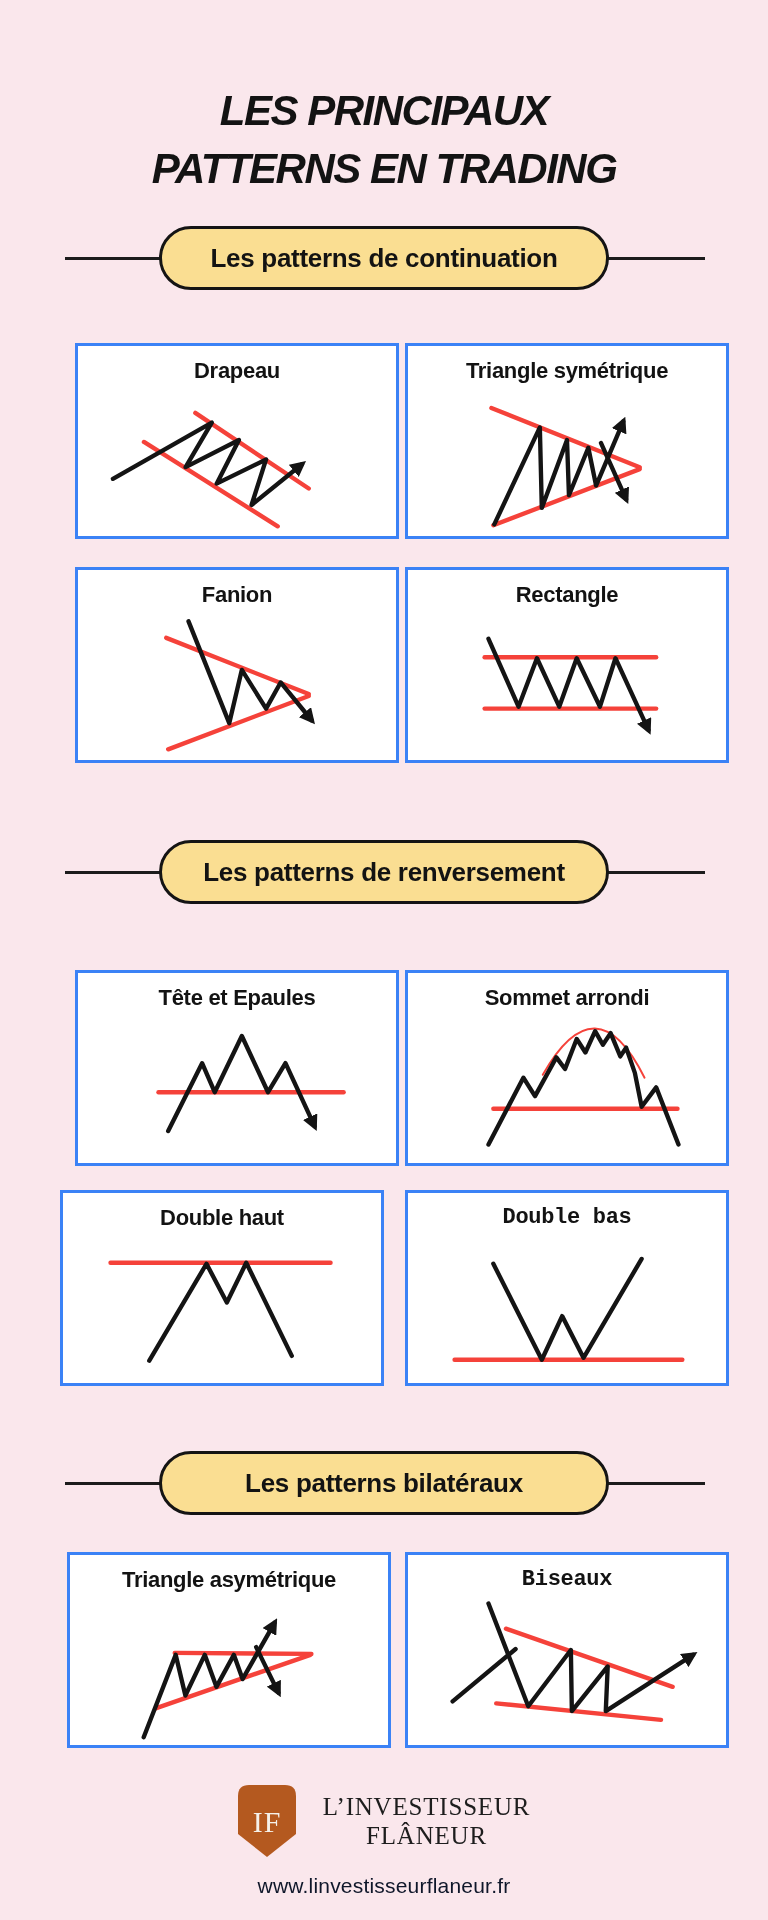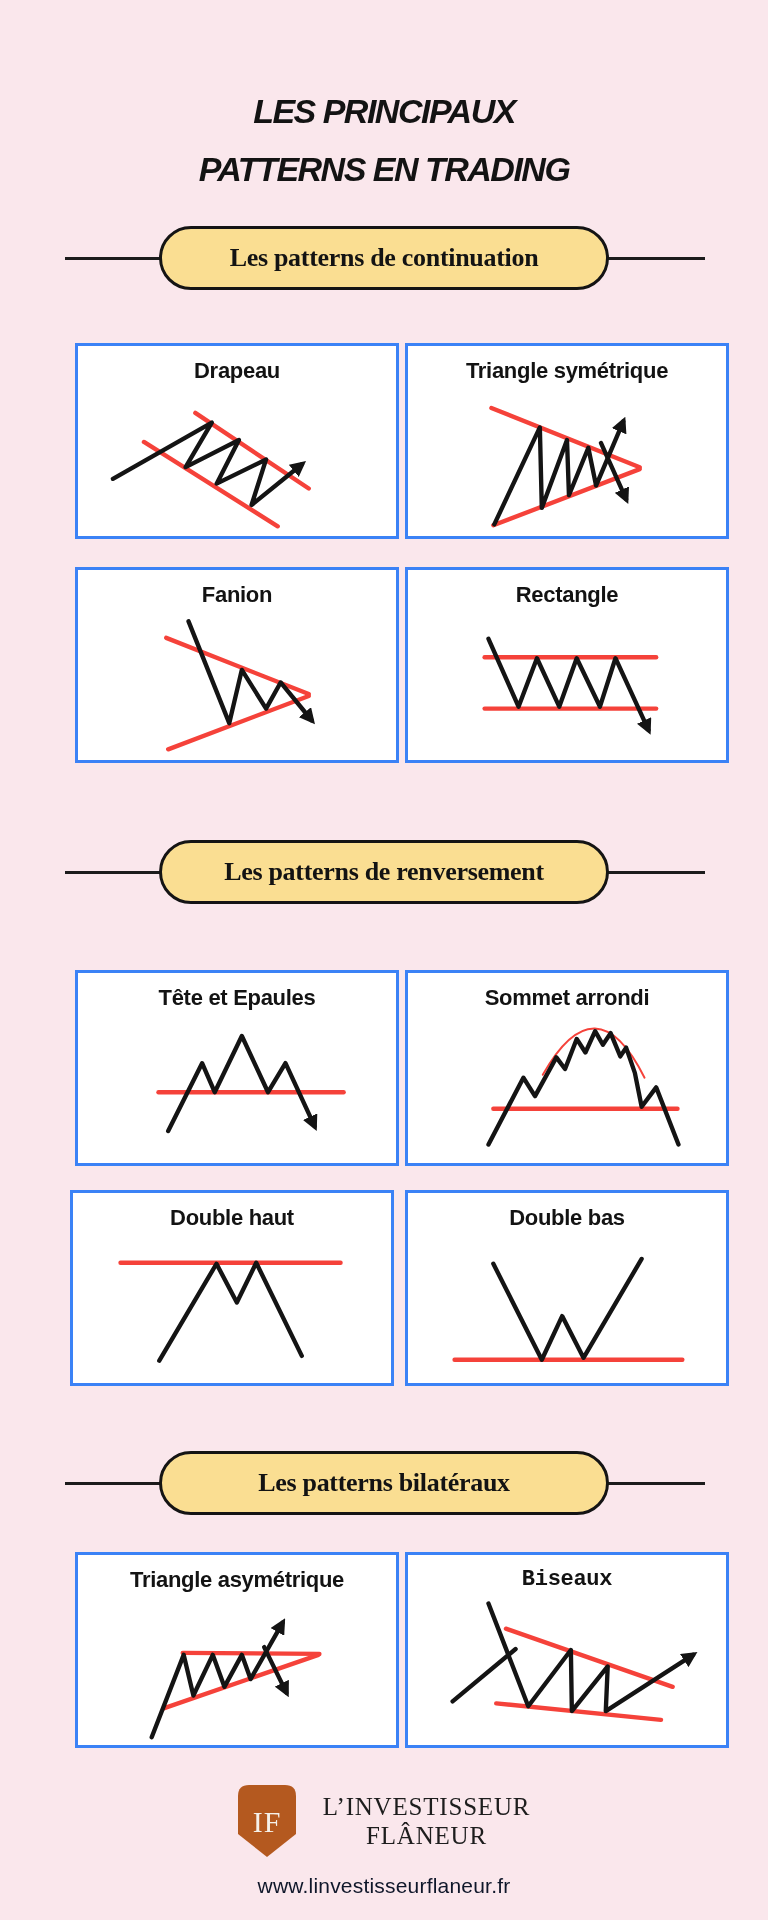--- a/index.html
+++ b/index.html
@@ -5,35 +5,35 @@
   * { margin:0; padding:0; box-sizing:border-box; }
   html,body { background:#e9e9e9; }
   .page {
     position:relative; width:768px; height:1920px; margin:0 auto;
     background:#FAE7EC; overflow:hidden;
     font-family:"Liberation Sans", sans-serif; color:#161616;
   }
   .title {
     position:absolute; top:82px; left:0; width:768px;
     text-align:center; font-weight:bold; font-style:italic;
-    font-size:34px; line-height:58px; letter-spacing:-1.5px; color:#131313;
+    font-size:42px; line-height:58px; letter-spacing:-1.5px; color:#131313;
   }
   .section-header {
     position:absolute; left:0; width:768px; height:64px;
     display:flex; align-items:center; justify-content:center;
   }
   .header-line {
     position:absolute; left:65px; right:63px; top:50%;
     height:3px; margin-top:-1.5px; background:#1c1c1c;
   }
   .pill {
     position:relative; width:450px; height:64px;
     background:#FADE92; border:3px solid #141414; border-radius:34px;
     display:flex; align-items:center; justify-content:center;
-    font-size:26px; font-weight:bold; letter-spacing:-0.3px; color:#131313;font-family:Liberation Serif, serif;
+    font-size:26px; font-weight:bold; letter-spacing:-0.3px; color:#131313;
   }
   .card {
     position:absolute; width:324px; height:196px;
     background:#ffffff; border:3px solid #3b82f6;
   }
   .card-title {
     position:absolute; top:12px; left:0; width:100%;
     text-align:center; font-size:22px; font-weight:bold; letter-spacing:-0.3px;
     color:#131313; z-index:2;
   }
@@ -133,44 +133,44 @@
 
   <div class="card" style="left:405px; top:970px;">
     <div class="card-title">Sommet arrondi</div>
     <svg class="diagram" viewBox="0 0 296 196">
       <line class="red" x1="72" y1="140" x2="262" y2="140"></line>
       <path class="red-thin" d="M123,105 Q178,8 228,108"></path>
       <polyline class="blk" points="67,177 103,108 115,127 137,87 146,99 158,68 167,82 177,60 185,74 193,62 203,86 209,77 218,103 225,138 240,118 263,177"></polyline>
     </svg>
   </div>
 
-  <div class="card" style="left:70px; top:1190px;">
+  <div class="card" style="left:60px; top:1190px;">
     <div class="card-title">Double haut</div>
     <svg class="diagram" viewBox="0 0 296 196">
       <line class="red" x1="33" y1="72" x2="260" y2="72"></line>
       <polyline class="blk" points="73,173 132,73 153,113 173,72 220,168"></polyline>
     </svg>
   </div>
 
-  <div class="card" style="left:405px; top:1190px;">
+  <div class="card" style="left:405px; top:1190px;font-family:Liberation Mono, monospace;">
     <div class="card-title">Double bas</div>
     <svg class="diagram" viewBox="0 0 296 196">
       <line class="red" x1="32" y1="172" x2="267" y2="172"></line>
       <polyline class="blk" points="72,73 122,172 143,127 165,170 225,68"></polyline>
     </svg>
   </div>
 
   <div class="section-header" style="top:1441px;margin-top:10px;">
     <div class="header-line"></div>
     <div class="pill">
       <span>Les patterns bilatéraux</span>
     </div>
   </div>
 
-  <div class="card" style="left:75px; top:1552px;">
+  <div class="card" style="left:67px; top:1552px;">
     <div class="card-title">Triangle asymétrique</div>
     <svg class="diagram" viewBox="0 0 296 196">
       <line class="red" x1="92" y1="101" x2="233" y2="102"></line>
       <line class="red" x1="73" y1="158" x2="232" y2="103"></line>
       <polyline class="blk" points="60,188 93,103 103,145 123,103 135,136 153,103 162,128 195,70" marker-end="url(#ah)"></polyline>
       <line class="blk" x1="176" y1="95" x2="199" y2="142" marker-end="url(#ah)"></line>
     </svg>
   </div>
 
   <div class="card" style="left:405px; top:1552px;font-family:Liberation Mono, monospace;">

